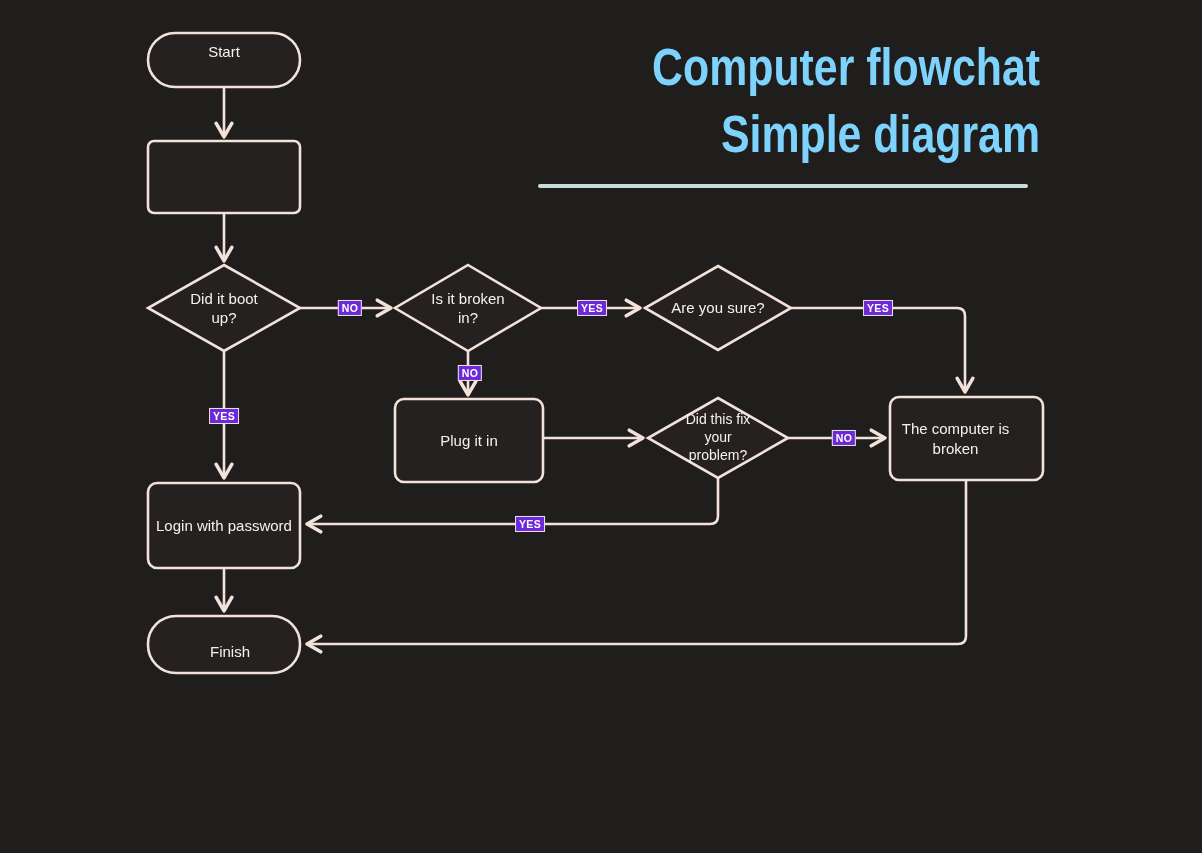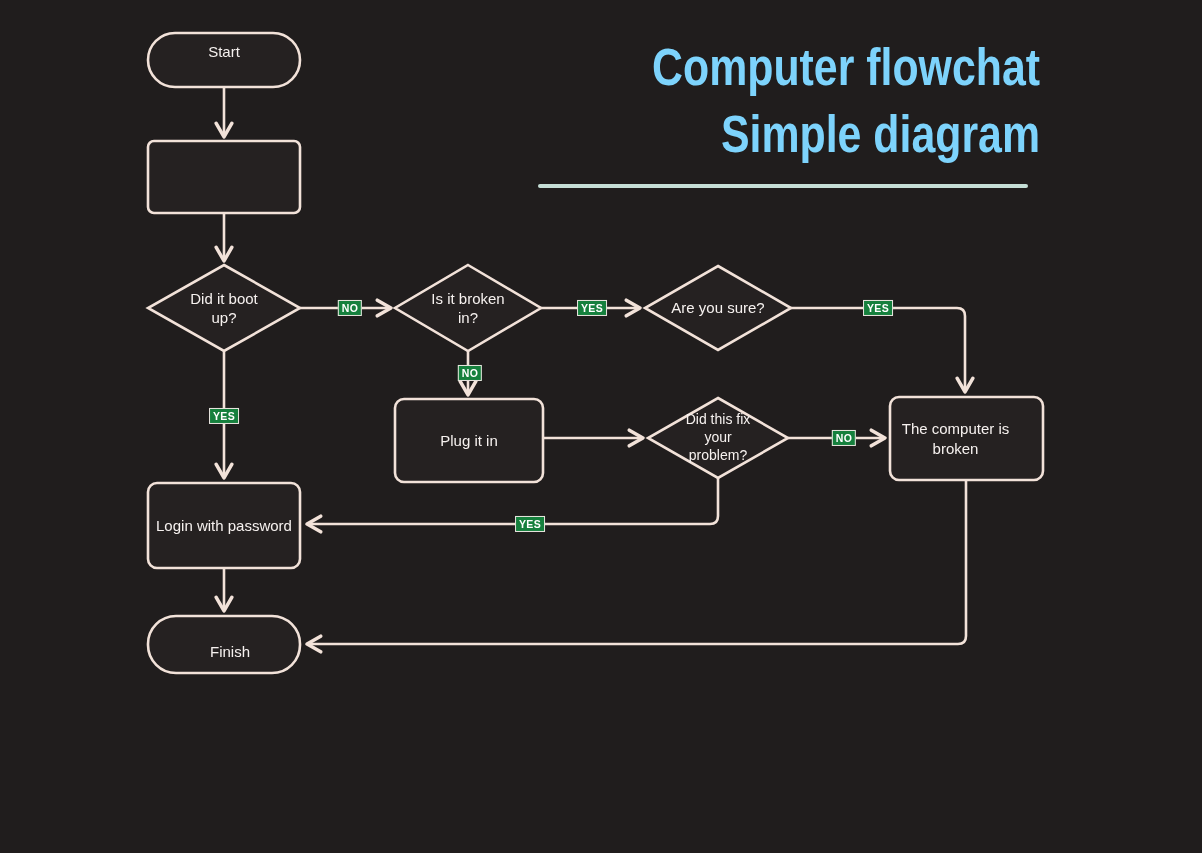--- a/index.html
+++ b/index.html
@@ -30,21 +30,21 @@
   .connector{fill:none; stroke:#f2e2d9; stroke-width:2.6; stroke-linecap:round;}
   
   .nlabel{
     position:absolute; display:flex; align-items:center; justify-content:center;
     text-align:center; color:#f6f1ef; font-size:15px; line-height:1.28;
     pointer-events:none;
   }
   
   .chip{
     position:absolute; transform:translate(-50%,-50%);
-    background:#15803d; border:1.5px solid #ece5e1; color:#ffffff;
+    background:#6d28d9; border:1.5px solid #ece5e1; color:#ffffff;
     font-size:10.5px; font-weight:700; letter-spacing:.3px;
     padding:1px 3px; line-height:1.15; white-space:nowrap;text-align:right;
   }
 </style>
 </head>
 <body>
 
 <div class="stage">
 
   <div class="title-block">

